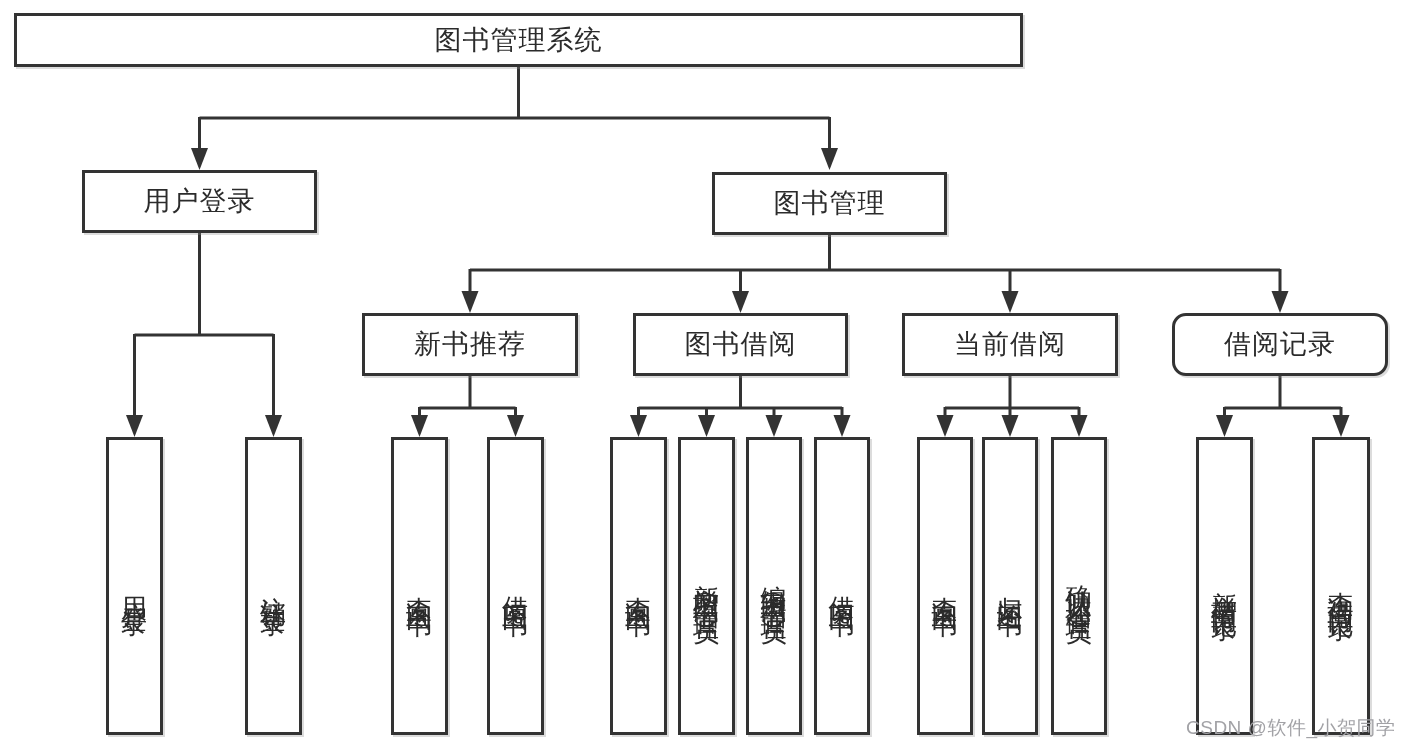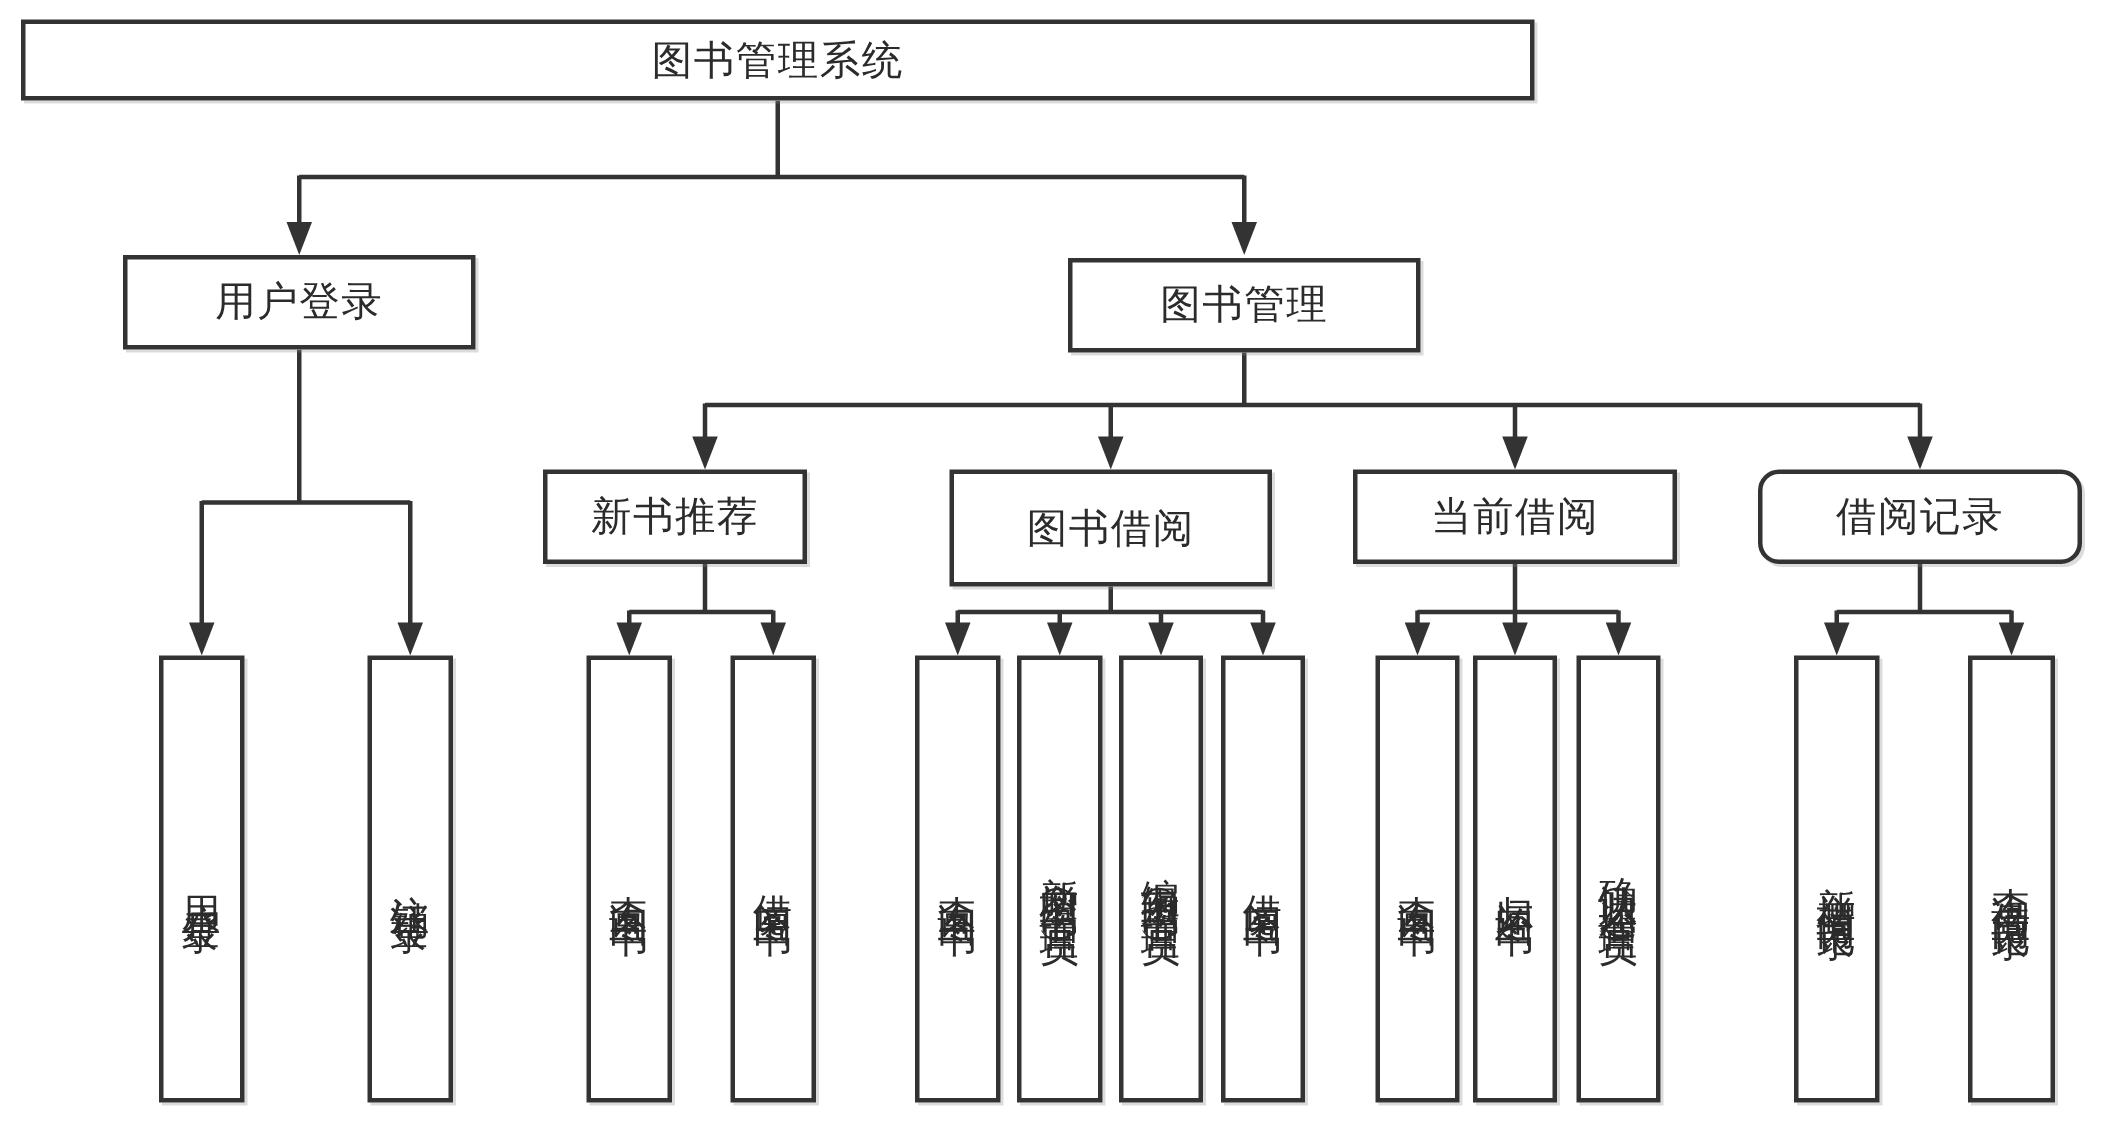--- a/index.html
+++ b/index.html
@@ -83,24 +83,24 @@
   <div id="nodes">
       <div class="node h" style="left: 14px; top: 13px; width: 1009px; height: 54px; border-color: rgb(51, 51, 51); background: rgb(255, 255, 255); color: rgb(43, 43, 43);">
         <span>图书管理系统</span>
       </div>
       <div class="node h" style="left: 82px; top: 170px; width: 235px; height: 63px; border-color: rgb(51, 51, 51); background: rgb(255, 255, 255); color: rgb(43, 43, 43);">
         <span>用户登录</span>
       </div>
       <div class="node h" style="left: 712px; top: 172px; width: 235px; height: 63px; border-color: rgb(51, 51, 51); background: rgb(255, 255, 255); color: rgb(43, 43, 43);">
         <span>图书管理</span>
       </div>
-      <div class="node h" style="left: 362px; top: 313px; width: 176px; height: 63px; border-color: rgb(51, 51, 51); background: rgb(255, 255, 255); color: rgb(43, 43, 43);">
+      <div class="node h" style="left: 362px; top: 313px; width: 216px; height: 63px; border-color: rgb(51, 51, 51); background: rgb(255, 255, 255); color: rgb(43, 43, 43);">
         <span>新书推荐</span>
       </div>
-      <div class="node h" style="left: 633px; top: 313px; width: 215px; height: 78px; border-color: rgb(51, 51, 51); background: rgb(255, 255, 255); color: rgb(43, 43, 43);">
+      <div class="node h" style="left: 633px; top: 313px; width: 215px; height: 63px; border-color: rgb(51, 51, 51); background: rgb(255, 255, 255); color: rgb(43, 43, 43);">
         <span>图书借阅</span>
       </div>
       <div class="node h" style="left: 902px; top: 313px; width: 216px; height: 63px; border-color: rgb(51, 51, 51); background: rgb(255, 255, 255); color: rgb(43, 43, 43);">
         <span>当前借阅</span>
       </div>
       <div class="node h" style="left: 1172px; top: 313px; width: 216px; height: 63px; border-color: rgb(51, 51, 51); background: rgb(255, 255, 255); color: rgb(43, 43, 43); border-radius: 14px;">
         <span>借阅记录</span>
       </div>
       <div class="node v" style="left: 106px; top: 437px; width: 57px; height: 298px; border-color: rgb(51, 51, 51); background: rgb(255, 255, 255); color: rgb(43, 43, 43);">
         <span>用户登录</span>
@@ -135,13 +135,14 @@
       <div class="node v" style="left: 1051px; top: 437px; width: 56px; height: 298px; border-color: rgb(51, 51, 51); background: rgb(255, 255, 255); color: rgb(43, 43, 43);">
         <span>确认归还（管理员）</span>
       </div>
       <div class="node v" style="left: 1196px; top: 437px; width: 57px; height: 298px; border-color: rgb(51, 51, 51); background: rgb(255, 255, 255); color: rgb(43, 43, 43);">
         <span>新增借阅记录</span>
       </div>
       <div class="node v" style="left: 1312px; top: 437px; width: 58px; height: 298px; border-color: rgb(51, 51, 51); background: rgb(255, 255, 255); color: rgb(43, 43, 43);">
         <span>查询借阅记录</span>
       </div>
     </div>
+  <div class="watermark" id="watermark" style="color: rgb(162, 162, 166);">CSDN @软件_小贺同学</div>
 </div>
 
 </body></html>

